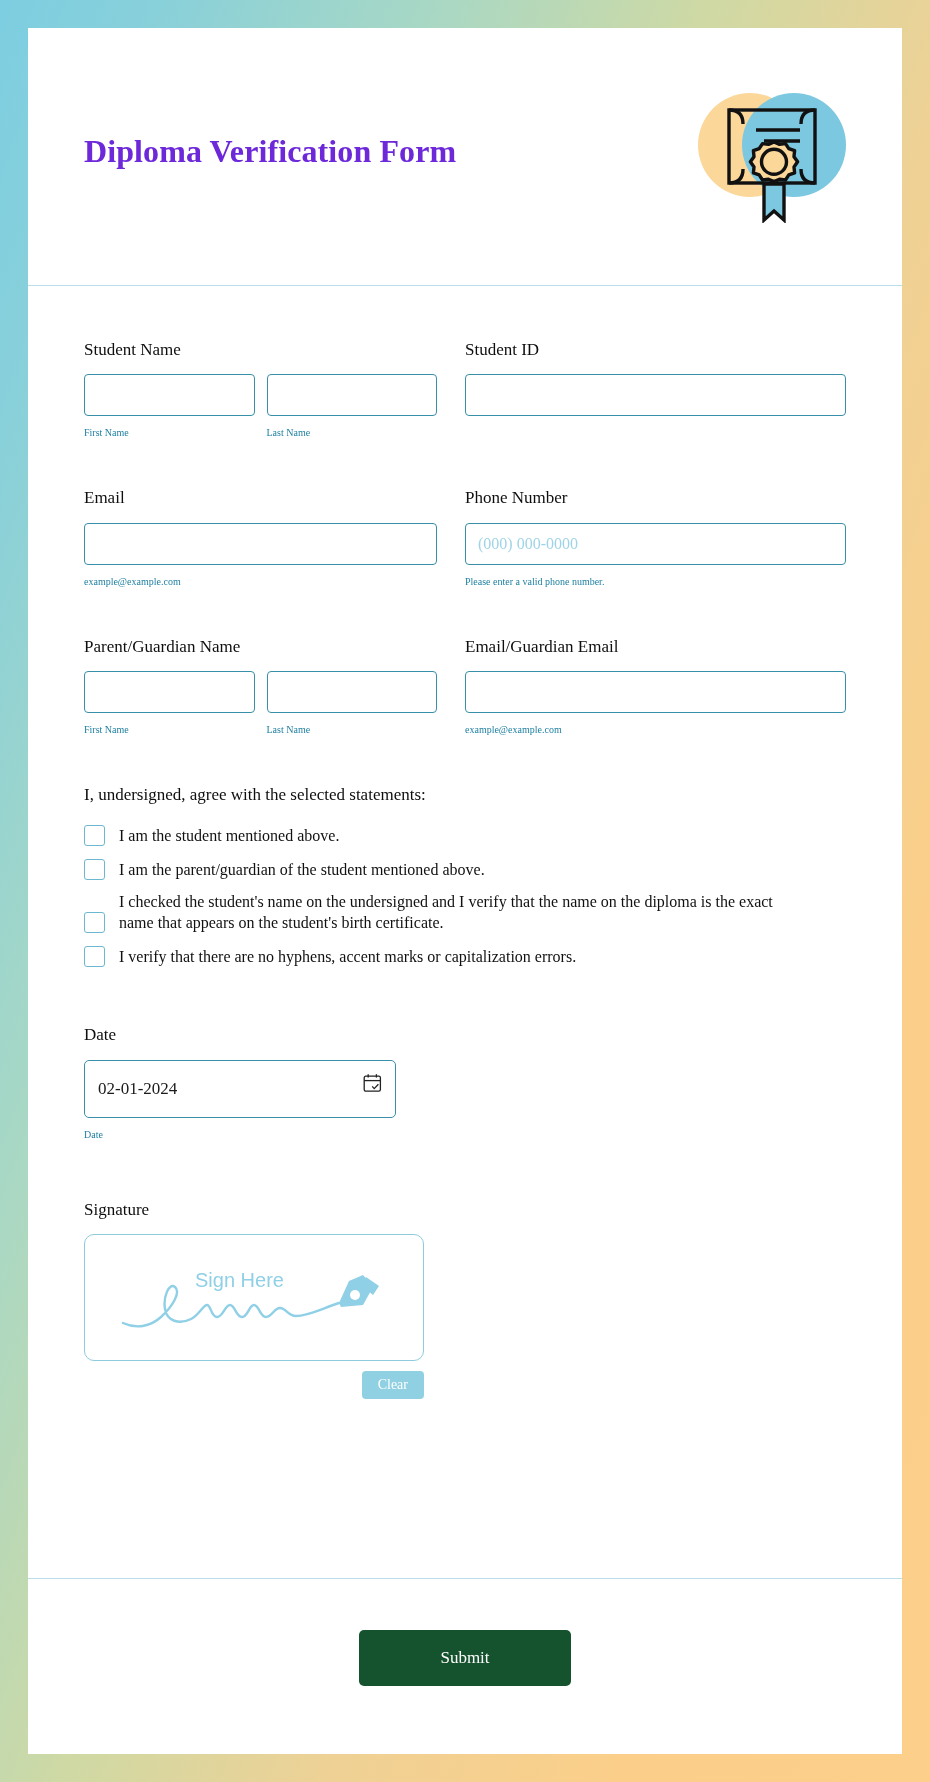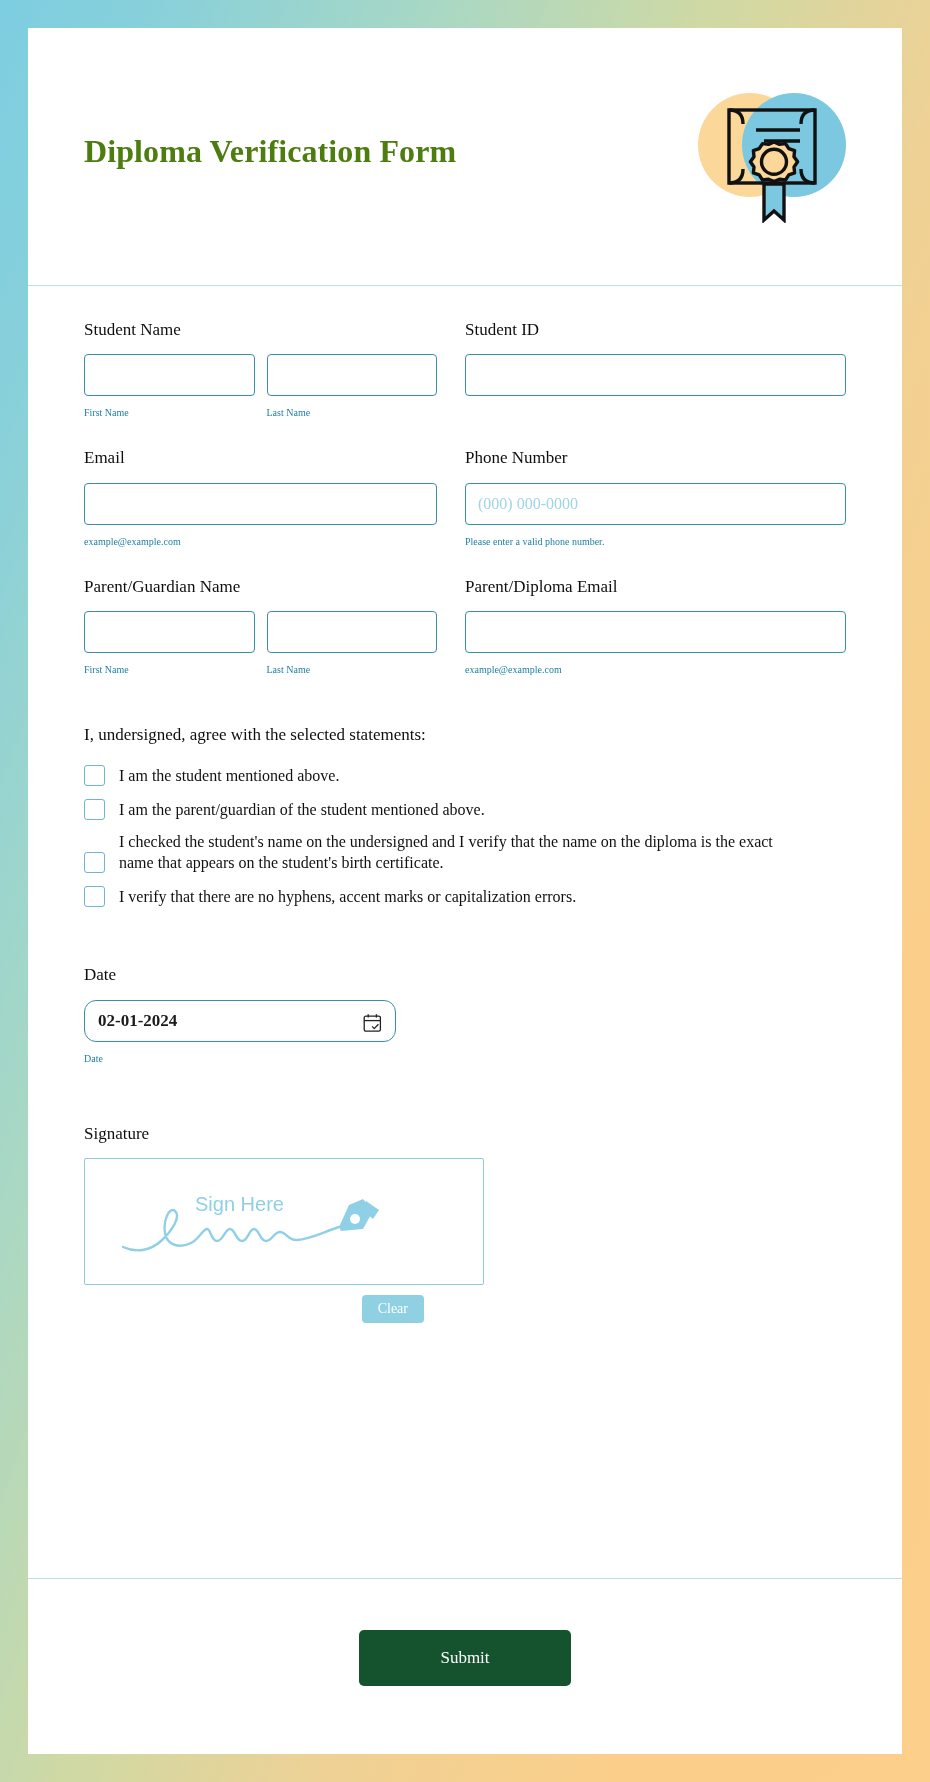--- a/index.html
+++ b/index.html
@@ -50,21 +50,21 @@
     border-bottom: 1px solid #b9dfe8;
     padding: 0 56px;
   }
 
   .form-title {
     position: absolute;
     left: 56px;
     top: 105px;
     font-size: 32px;
     font-weight: bold;
-    color: #4d7c0f;
+    color: #6d28d9;
     letter-spacing: 0.1px;
     font-family: "Liberation Serif", "DejaVu Serif", serif;
   }
 
   .header-logo {
     position: absolute;
     right: 50px;
     top: 60px;
     width: 160px;
     height: 135px;
@@ -86,20 +86,21 @@
     padding-right: 28px;
   }
   .field-col:last-child { padding-right: 0; }
 
   .field-label {
     font-size: 17px;
     color: #0e0e0e;
     margin-bottom: 14px;
     font-family: "Liberation Serif", "DejaVu Serif", serif;
     line-height: 1.2;
+    margin-top: 20px;
   }
 
   .subfields {
     display: flex;
     gap: 12px;
   }
   .subfield { flex: 1; }
 
   .text-input {
     width: 100%;
@@ -162,49 +163,48 @@
   
   .date-block { margin-top: 58px; }
 
   .date-wrap {
     position: relative;
     width: 312px;
   }
 
   .date-input {
     width: 312px;
-    height: 42px;
+    height: 58px;
     border: 1px solid #3a8fa8;
-    border-radius: 12px;
+    border-radius: 5px;
     padding: 0 40px 0 13px;
     font-size: 17px;
     font-family: "Liberation Serif", "DejaVu Serif", serif;
     color: #1b1b1b;
     background: #fff;
     outline: none;
-    font-weight: bold;
   }
 
   .cal-icon {
     position: absolute;
     right: 14px;
     top: 13px;
     width: 19px;
     height: 20px;
   }
 
   
   .signature-block { margin-top: 60px; }
 
   .sig-pad {
     position: relative;
-    width: 400px;
+    width: 340px;
     height: 127px;
     border: 1px solid #8ecbdd;
-    border-radius: 2px;
+    border-radius: 10px;
     background: #fff;
     overflow: hidden;
   }
 
   .sig-graphic {
     position: absolute;
     left: 18px;
     top: 22px;
     width: 305px;
     height: 85px;
@@ -334,21 +334,21 @@
               <div class="hint">First Name</div>
             </div>
             <div class="subfield">
               <input class="text-input" type="text" value="" style="">
               <div class="hint">Last Name</div>
             </div>
           </div>
         </div>
 
         <div class="field-col">
-          <div class="field-label">Parent/Diploma Email</div>
+          <div class="field-label">Email/Guardian Email</div>
           <input class="text-input" type="text" value="" style="">
           <div class="hint">example@example.com</div>
         </div>
       </div>
 
       <div class="agreement-block">
         <div class="agreement-title">I, undersigned, agree with the selected statements:</div>
 
         <div class="check-row">
           <div class="checkbox"></div>

